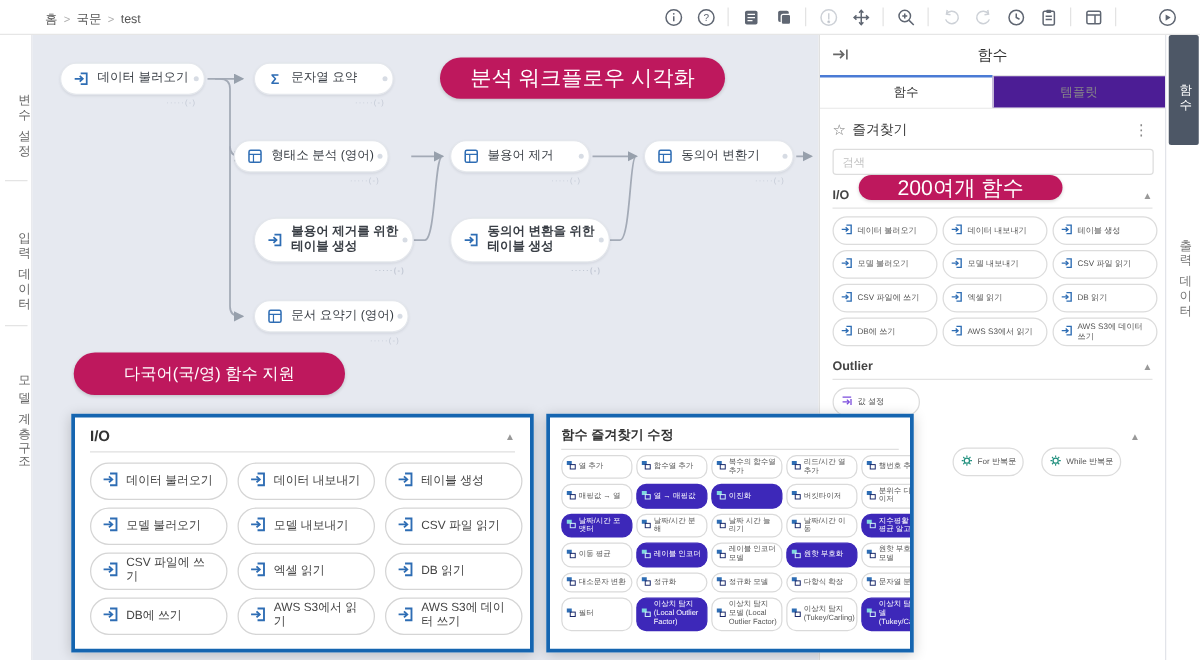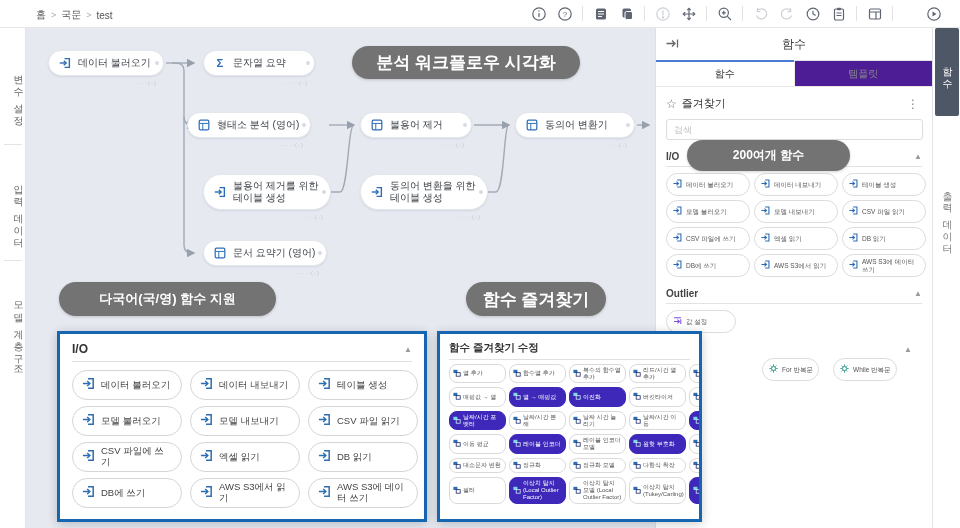--- a/index.html
+++ b/index.html
@@ -20,29 +20,29 @@
 
   
   .left-rail{position:absolute;left:0;top:28px;width:26px;height:500px;background:#fff;border-right:1px solid #e2e4e9;}
   .rail-tab{position:absolute;left:0;width:26px;writing-mode:vertical-rl;font-size:10px;color:#666;letter-spacing:2px;text-align:center;cursor:pointer;display:flex;justify-content:center;width:100%;}
   .rail-line{position:absolute;left:4px;width:18px;height:1px;background:#e4e4e4;}
 
   
   .canvas{position:absolute;left:26px;top:28px;width:629px;height:500px;background:#e6e9f0;overflow:hidden;}
   .edges{position:absolute;left:0;top:0;}
   .node{position:absolute;height:26px;background:#fff;border:1px solid #e4e7ec;border-radius:14px;display:flex;align-items:center;gap:6px;padding:0 10px 0 9px;box-shadow:0 1px 2px rgba(70,80,100,.12);cursor:pointer;}
-  .node.two{height:36px;border-radius:18px;}
+  .node.two{height:36px;border-radius:18px;font-weight:bold;}
   .node .nlabel{font-size:10px;color:#3a3f46;white-space:pre-line;line-height:1.2;}
   .node .nicon{width:14px;height:14px;flex:0 0 14px;}
   .node .nicon svg{width:14px;height:14px;}
   .node:after{content:"";position:absolute;right:4px;top:50%;margin-top:-2px;width:4px;height:4px;border-radius:50%;background:#d7dce4;}
   .node-footer{position:absolute;right:6px;bottom:-11px;font-size:6px;color:#c2c8d4;letter-spacing:1px;white-space:nowrap;}
 
   
-  .callout{position:absolute;background:#737373;color:#fff;font-weight:bold;display:flex;align-items:center;justify-content:center;border-radius:17px;box-shadow:0 1px 3px rgba(0,0,0,.18);z-index:40;}
+  .callout{position:absolute;background:#be185d;color:#fff;font-weight:normal;display:flex;align-items:center;justify-content:center;border-radius:17px;box-shadow:0 1px 3px rgba(0,0,0,.18);z-index:40;}
 
   
   .fn-panel{position:absolute;left:655px;top:28px;width:277px;height:500px;background:#fff;border-left:1px solid #e0e0e0;z-index:10;}
   .fn-head{position:relative;height:32px;display:flex;align-items:center;justify-content:center;font-size:12px;color:#333;}
   .fn-collapse{position:absolute;left:9px;top:8px;width:15px;height:15px;cursor:pointer;}
   .fn-tabs{display:flex;height:27px;border-top:1px solid #e4e4e4;border-bottom:1px solid #e7e7e7;}
   .fn-tab{flex:1;display:flex;align-items:center;justify-content:center;font-size:10px;color:#888;background:#4c1d95;border-left:1px solid #ececec;cursor:pointer;}
   .fn-tab:first-child{border-left:none;}
   .fn-tab.active{background:#fff;color:#333;border-top:2px solid #4b7bd5;margin-top:-1px;}
   .fav-row{display:flex;align-items:center;margin:9px 10px 0 10px;font-size:11px;color:#333;gap:5px;}
@@ -67,21 +67,21 @@
   .rrail-tab.plain{color:#777;}
 
   
   .overlay{position:absolute;background:#fff;border:3px solid #1565b0;box-shadow:0 2px 10px rgba(0,0,0,.2);z-index:30;}
   .ov-io{left:57px;top:331px;width:370px;height:191px;padding:8px 12px;}
   .ov-title{font-size:12px;font-weight:bold;color:#333;display:flex;align-items:center;border-bottom:1px solid #e0e0e0;padding-bottom:5px;}
   .io-grid{display:grid;grid-template-columns:repeat(3,110px);gap:6px 8px;margin-top:8px;}
   .io-btn{display:flex;align-items:center;gap:5px;min-height:30px;padding:3px 8px;border:1px solid #d5d5d5;border-radius:16px;font-size:9.5px;color:#444;cursor:pointer;line-height:1.15;}
   .io-btn svg{width:15px;height:15px;flex:0 0 15px;}
 
-  .ov-fav{left:437px;top:331px;width:265px;height:191px;padding:7px 9px;overflow:hidden;}
+  .ov-fav{left:437px;top:331px;width:294px;height:191px;padding:7px 9px;overflow:hidden;}
   .fav-title{font-size:10.5px;font-weight:bold;color:#333;border-bottom:1px solid #e0e0e0;padding-bottom:4px;}
   .chip-row{display:flex;gap:3px;margin-top:4px;align-items:stretch;}
   .chip{flex:0 0 57px;display:flex;align-items:center;gap:2px;padding:2px 3px;border:1px solid #dadada;border-radius:8px;font-size:6px;color:#555;line-height:1.12;cursor:pointer;background:#fff;overflow:hidden;}
   .chip svg{width:8px;height:8px;flex:0 0 8px;}
   .chip.sel{background:#3d28b9;border-color:#3d28b9;color:#fff;}
   .manip-label{font-size:7.5px;font-weight:bold;color:#444;margin-top:6px;border-bottom:1px solid #eee;padding-bottom:2px;}
 </style>
 </head>
 <body>
 
@@ -439,23 +439,22 @@
         </div>
       </div>
   </div>
 
   <div class="right-rail">
       <div class="rrail-tab active" style="top: 0px; height: 88px;">함수</div>
       <div class="rrail-tab plain" style="top: 138px; height: 100px;">출력 데이터</div>
     </div>
 
   <div class="callout" style="left:352px;top:46px;width:228px;height:33px;font-size:17px">분석 워크플로우 시각화</div>
-  <div class="callout" style="left:687px;top:140px;width:163px;height:31px;font-size:12px;z-index:41">200여개 함수</div>
+  <div class="callout" style="left:687px;top:140px;width:163px;height:20px;font-size:17px;z-index:41">200여개 함수</div>
   <div class="callout" style="left:59px;top:282px;width:217px;height:34px;font-size:13px">다국어(국/영) 함수 지원</div>
-  <div class="callout" style="left:466px;top:282px;width:140px;height:34px;font-size:17px">함수 즐겨찾기</div>
 
   <div class="overlay ov-io">
     <div class="ov-title">
       <span>I/O</span>
       <span class="sec-caret">▲</span>
     </div>
     <div class="io-grid">
         <div class="io-btn">
           <span><svg viewBox="0 0 16 16">
               <path d="M7.5 3 H13 V13 H7.5" fill="none" stroke="#2e6db4" stroke-width="1.6"></path>

